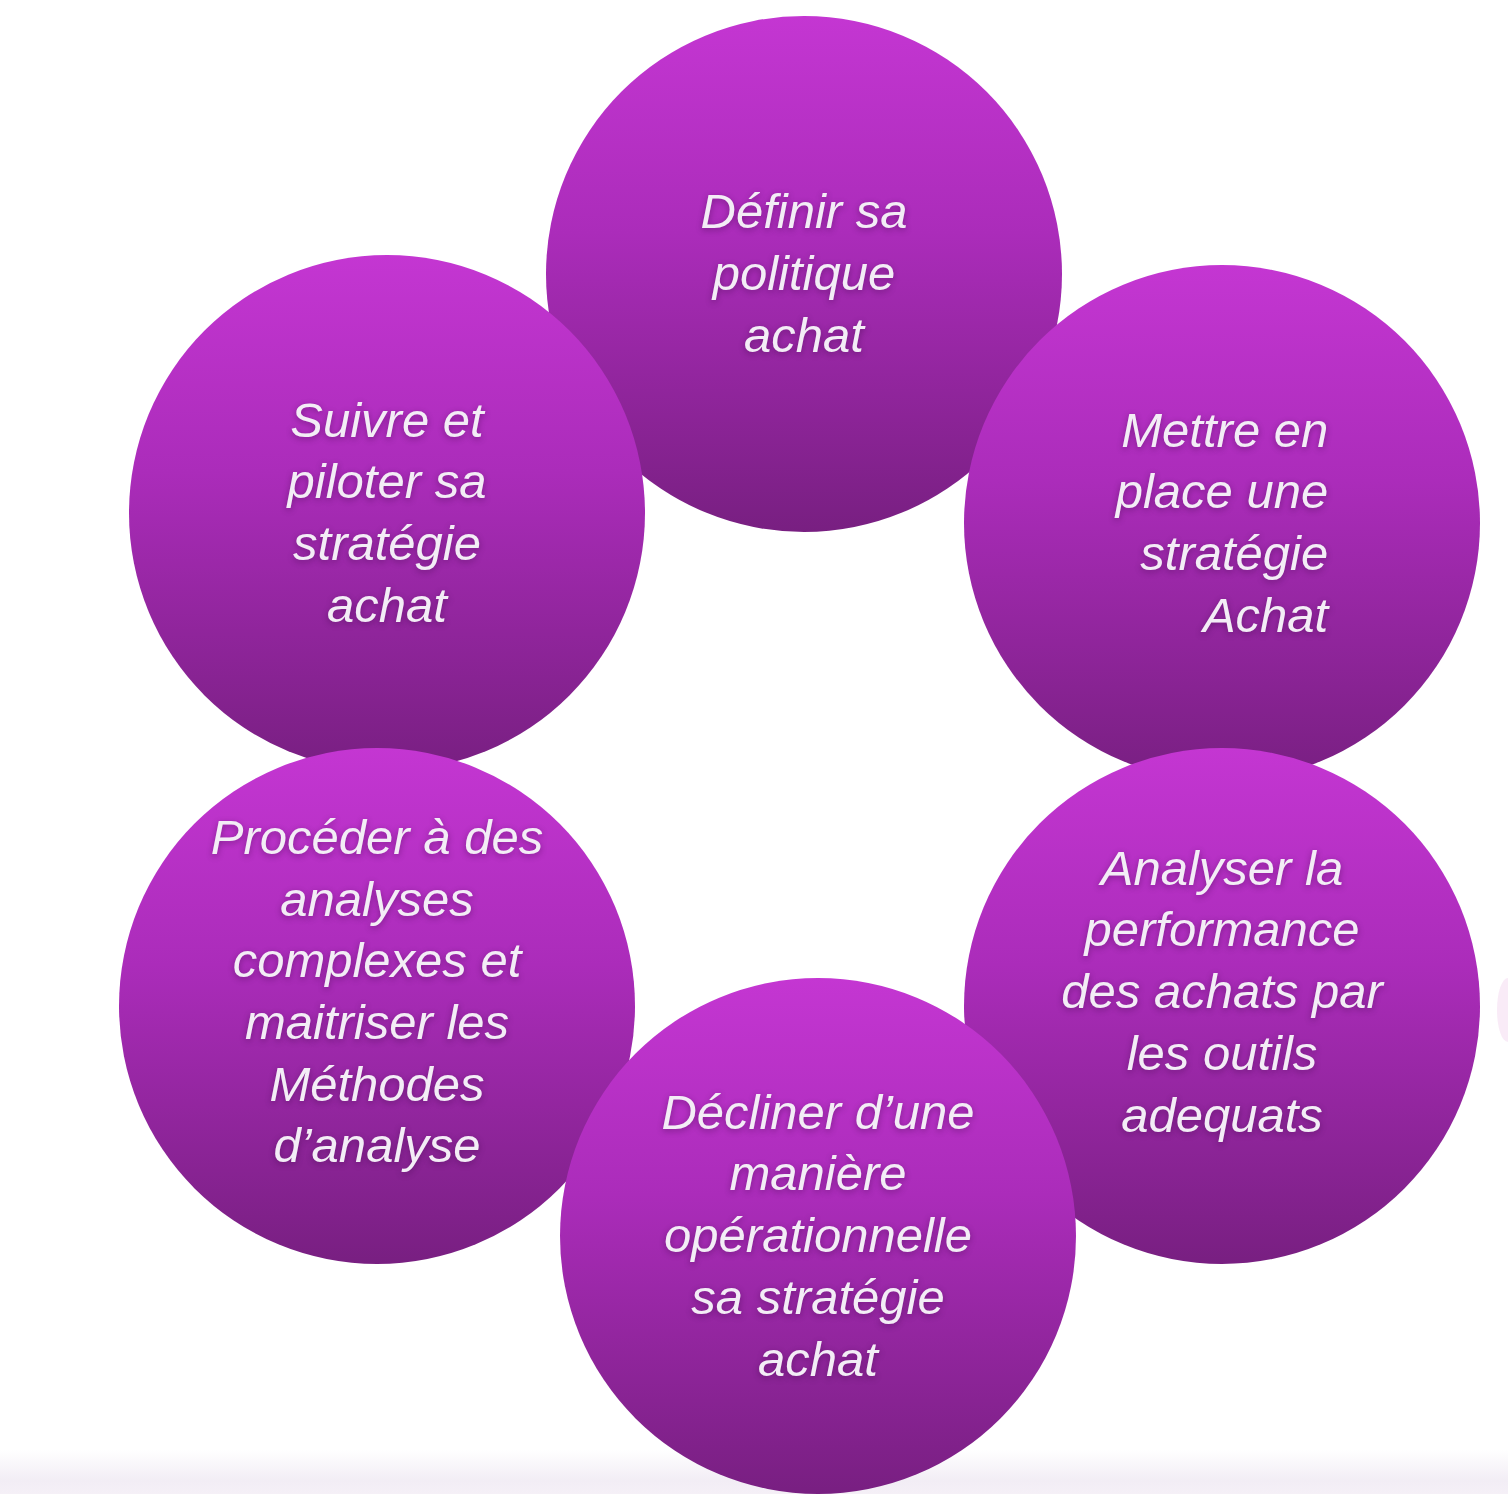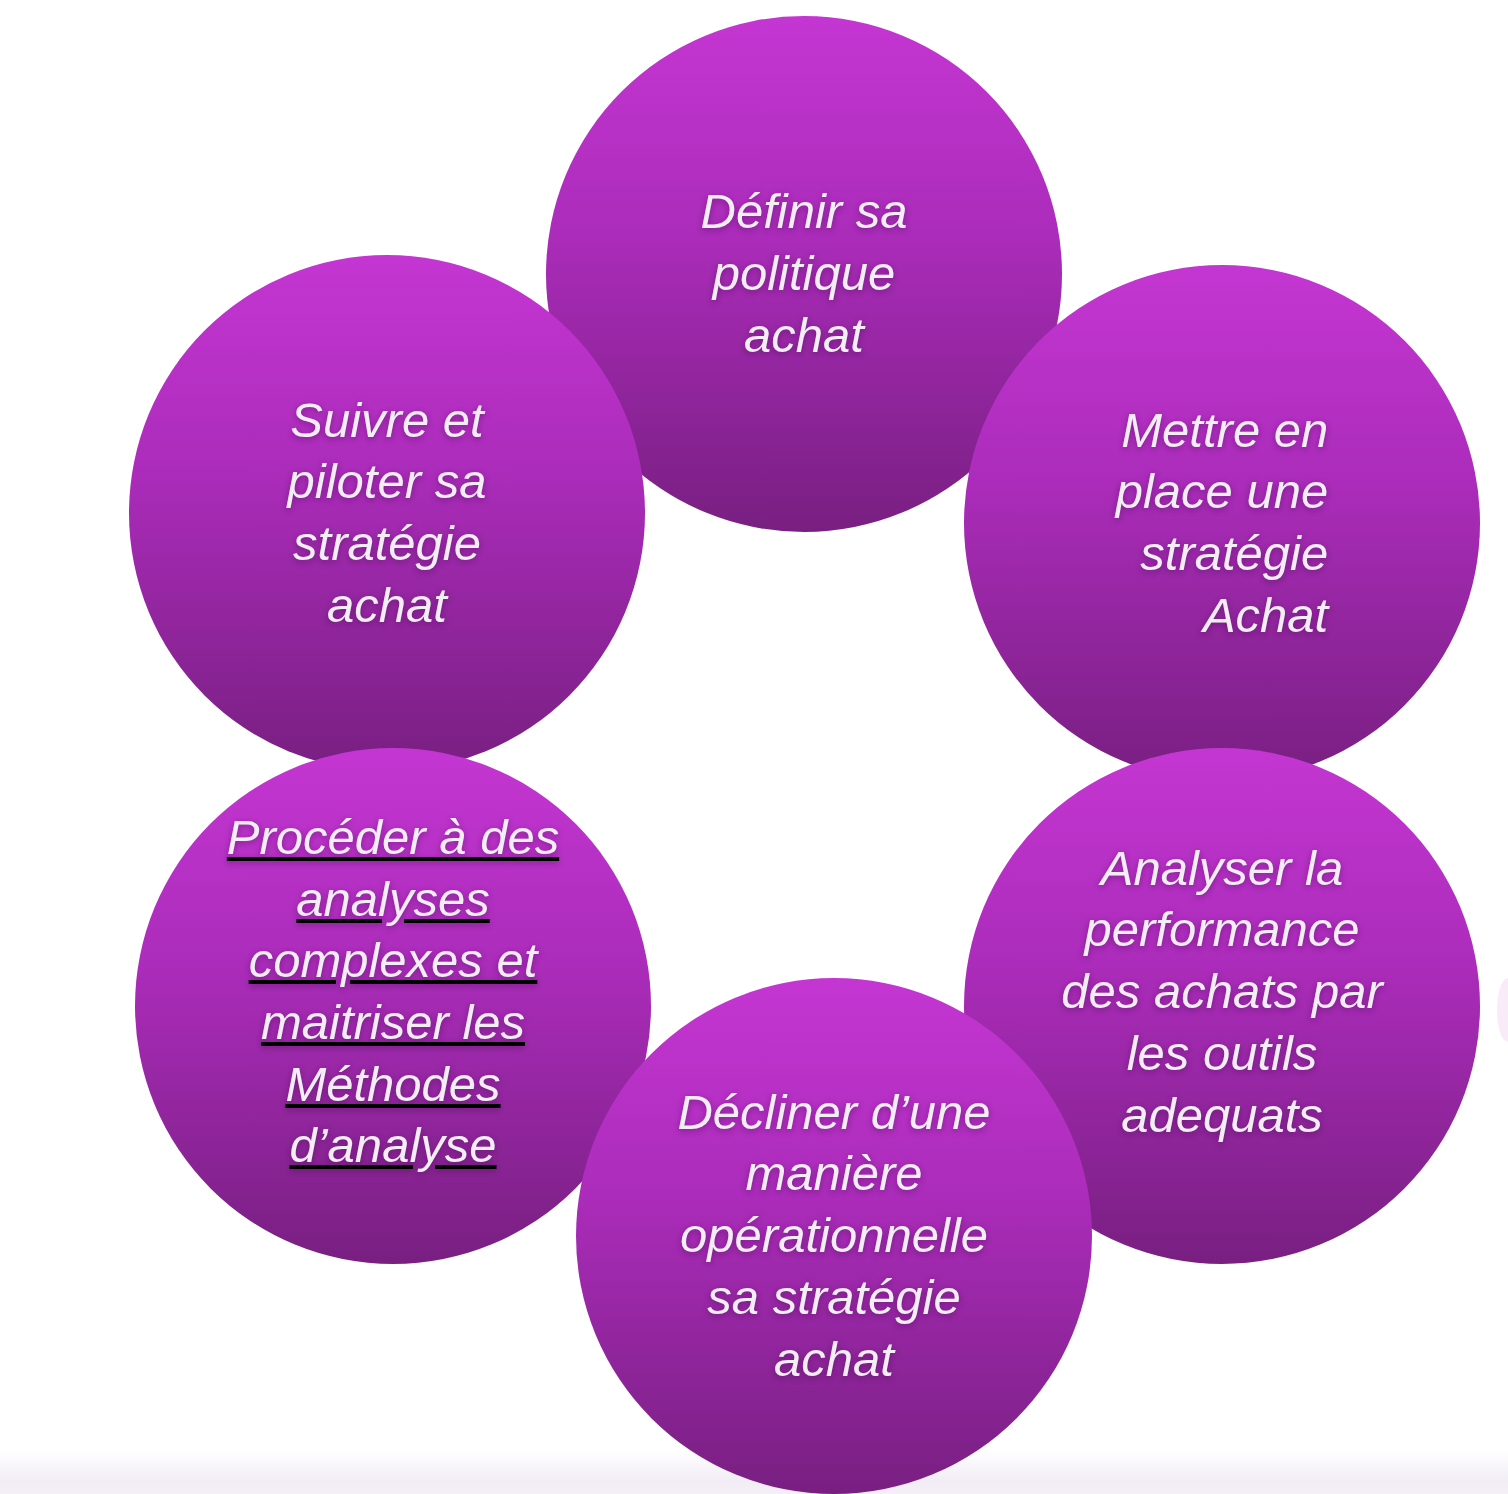--- a/index.html
+++ b/index.html
@@ -33,23 +33,23 @@
     color: #f3edf6;
     white-space: pre-line;
     text-shadow: 0 2px 6px rgba(62, 8, 72, 0.45);
     padding: 0 30px;
   }
   
   .pos-center       { left: 546px; top: 506px; z-index: 1; }
   .pos-top          { left: 546px; top: 16px;   z-index: 2; }
   .pos-top-left     { left: 129px; top: 255px; z-index: 3; }
   .pos-top-right    { left: 964px; top: 265px; z-index: 3; text-align: right; }
-  .pos-bottom-left  { left: 135px; top: 748px; z-index: 4; text-decoration: underline; }
+  .pos-bottom-left  { left: 119px; top: 748px; z-index: 4; }
   .pos-bottom-right { left: 964px; top: 748px; z-index: 4; }
-  .pos-bottom       { left: 576px; top: 978px; z-index: 5; }
+  .pos-bottom       { left: 560px; top: 978px; z-index: 5; }
   .pos-bottom-left .label,
   .pos-bottom-right .label { transform: translateY(-14px); }
   .pos-center .label { transform: translateY(-8px); }
 
   .bottom-strip {
     position: absolute;
     left: 0;
     right: 0;
     top: 1450px;
     height: 44px;

